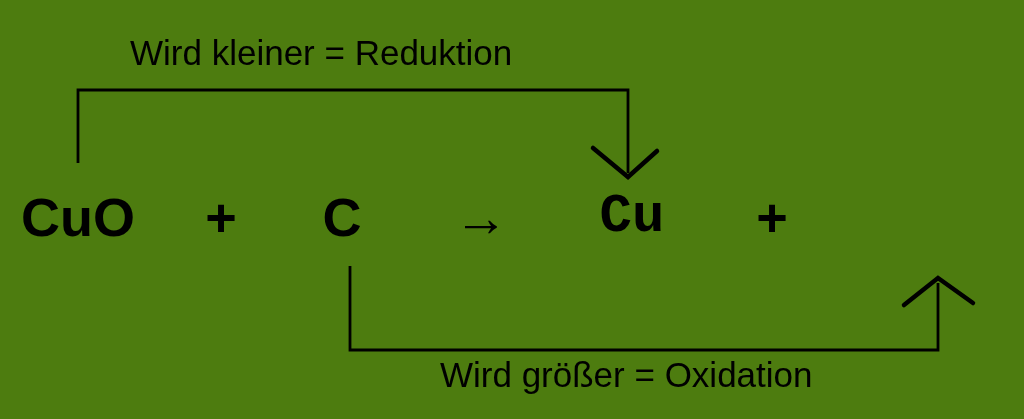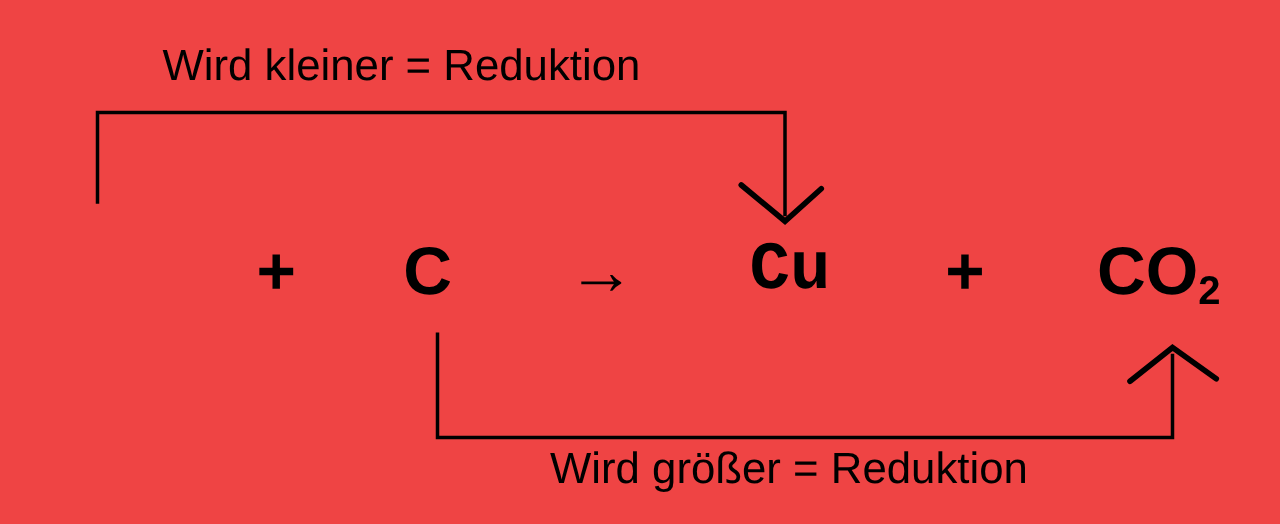--- a/index.html
+++ b/index.html
@@ -4,21 +4,21 @@
 <style>
   html, body {
     margin: 0;
     padding: 0;
     background: #ffffff;
   }
   .canvas {
     position: relative;
     width: 1024px;
     height: 419px;
-    background: #ef4444;
+    background: #4d7c0f;
     overflow: hidden;
     font-family: "Liberation Sans", "DejaVu Sans", sans-serif;
     color: #000000;
   }
   .overlay {
     position: absolute;
     left: 0;
     top: 0;
     width: 1024px;
     height: 419px;
@@ -65,28 +65,28 @@
 
     <path d="M 78 163 L 78 90 L 628 90 L 628 173" fill="none" stroke="#000000" stroke-width="2.8"></path>
     <path d="M 593 148 L 628 177 L 657 151" fill="none" stroke="#000000" stroke-width="4.5" stroke-linecap="round"></path>
 
     <path d="M 350 266 L 350 350 L 938 350 L 938 283" fill="none" stroke="#000000" stroke-width="2.8"></path>
     <path d="M 904 305 L 938 278 L 973 303" fill="none" stroke="#000000" stroke-width="4.5" stroke-linecap="round"></path>
   </svg>
 
   <div class="annotation top">Wird kleiner = Reduktion</div>
 
+  <div class="term t-cuo">CuO</div>
 
   <div class="term t-plus1">+</div>
 
   <div class="term t-c">C</div>
 
   <div class="term t-yields">→</div>
 
   <div class="term t-cu">Cu</div>
 
   <div class="term t-plus2">+</div>
 
-  <div class="term t-co2"><span>CO</span><span class="sub">2</span></div>
 
-  <div class="annotation bottom">Wird größer = Reduktion</div>
+  <div class="annotation bottom">Wird größer = Oxidation</div>
 
 </div>
 
 </body></html>

